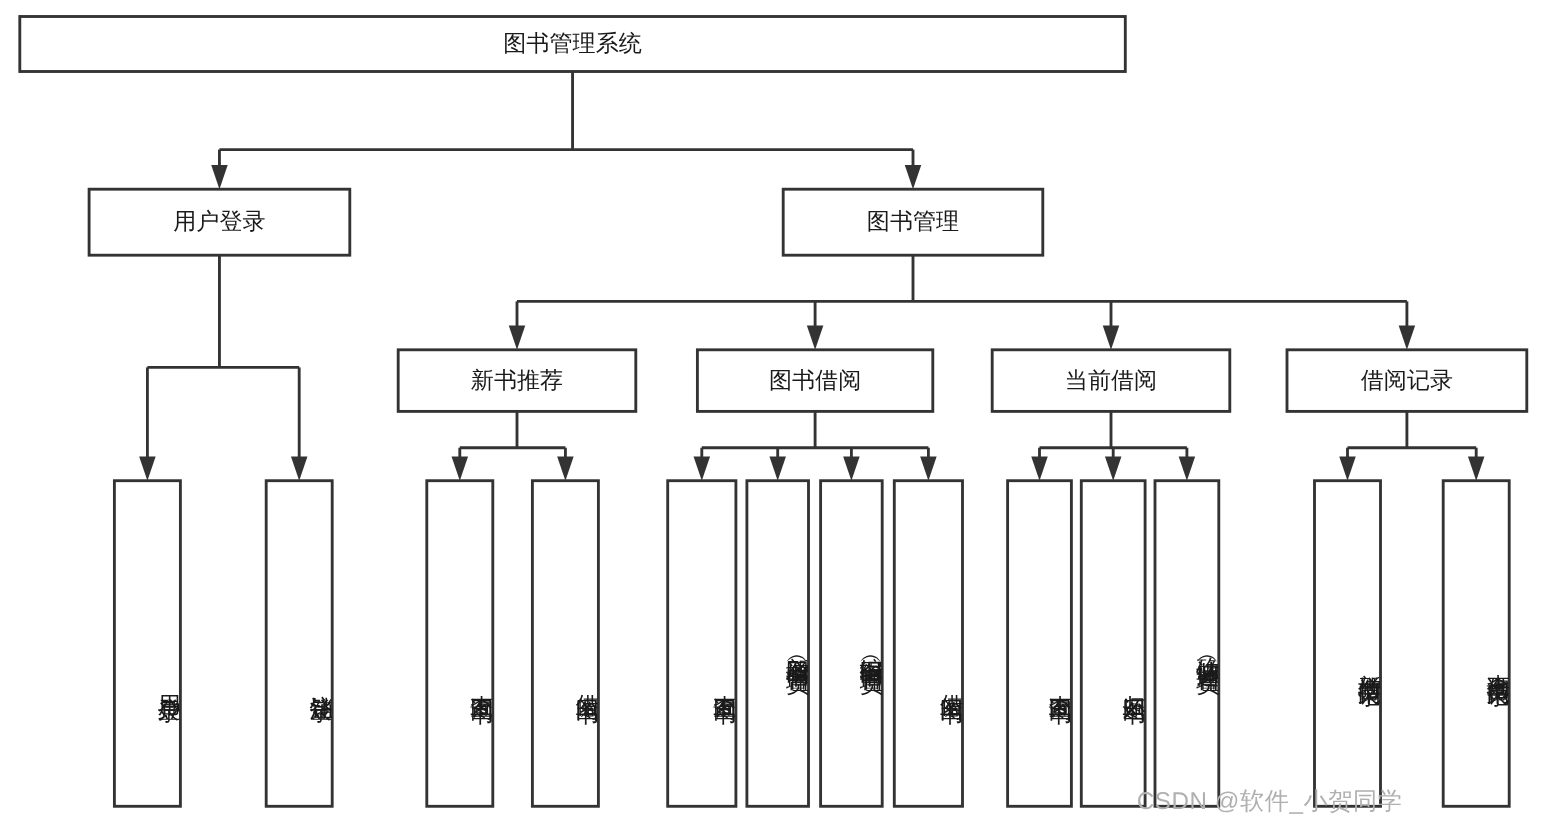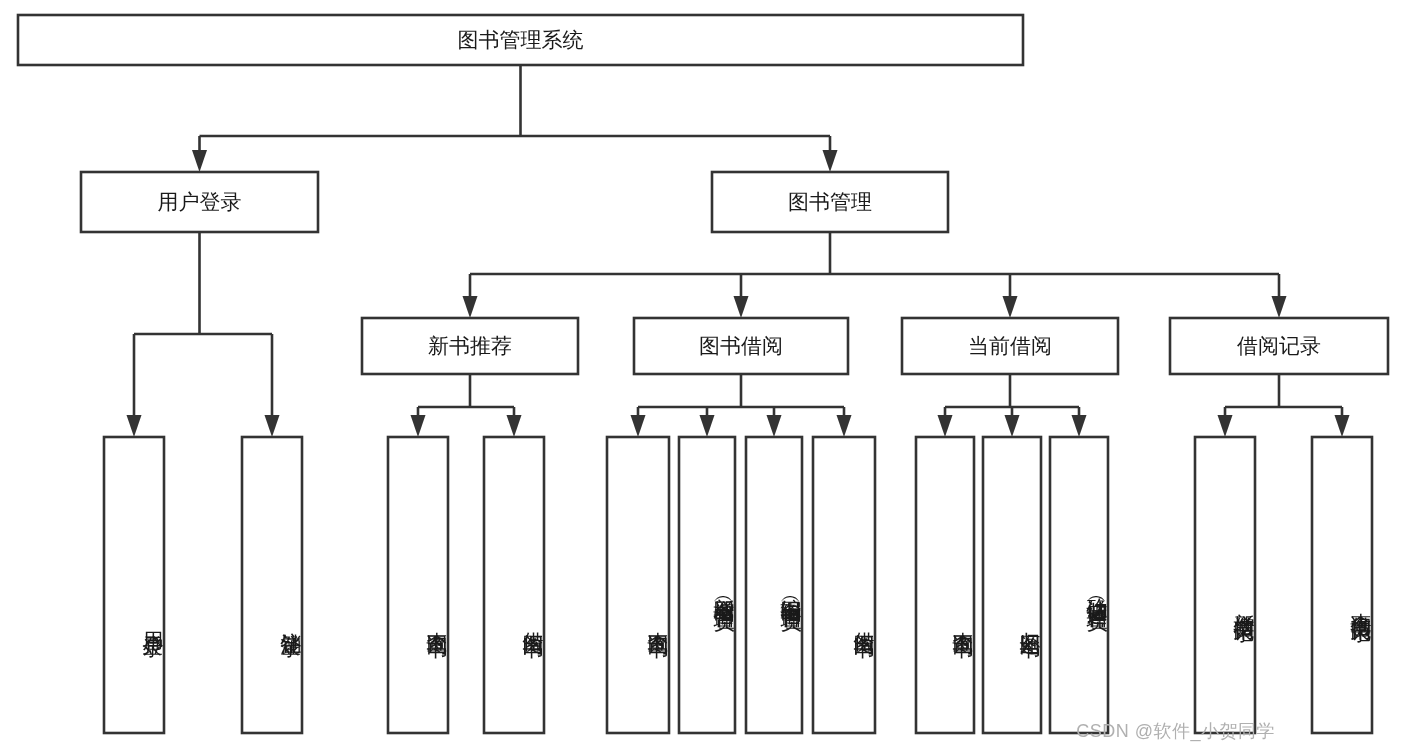--- a/index.html
+++ b/index.html
@@ -61,21 +61,21 @@
     align-items: flex-start;
     justify-content: center;
     white-space: nowrap;
     user-select: none;
   }
   .watermark {
     position: absolute;
     right: 10px;
     bottom: 4px;
     font-family: "Liberation Sans", "DejaVu Sans", sans-serif;
-    font-size: 18px;
+    font-size: 22px;
     color: #b0b0b0;
     letter-spacing: 0.5px;
     white-space: nowrap;
     text-align: right;
   }
 </style>
 </head>
 <body>
 
 <div id="diagram-root">

